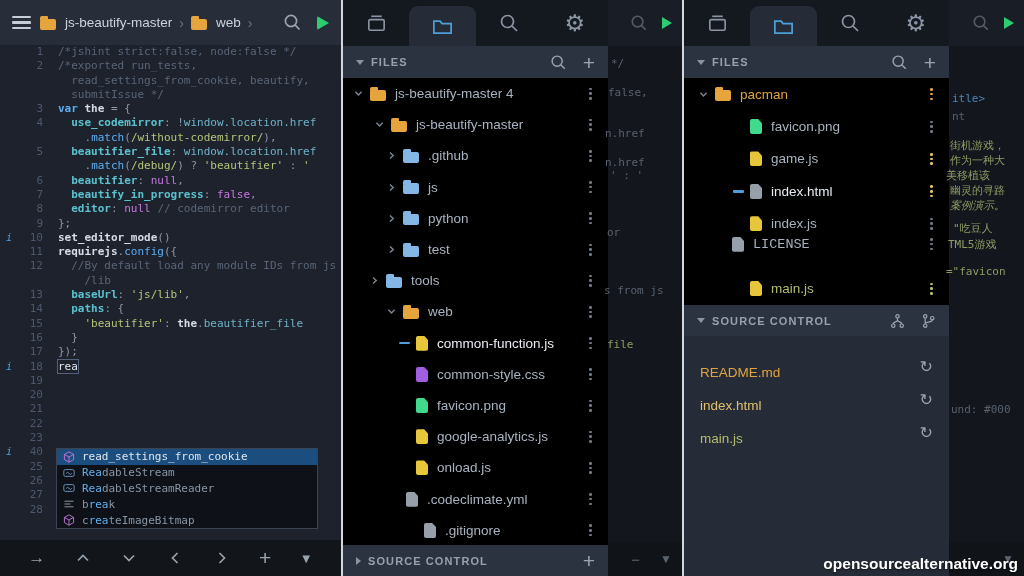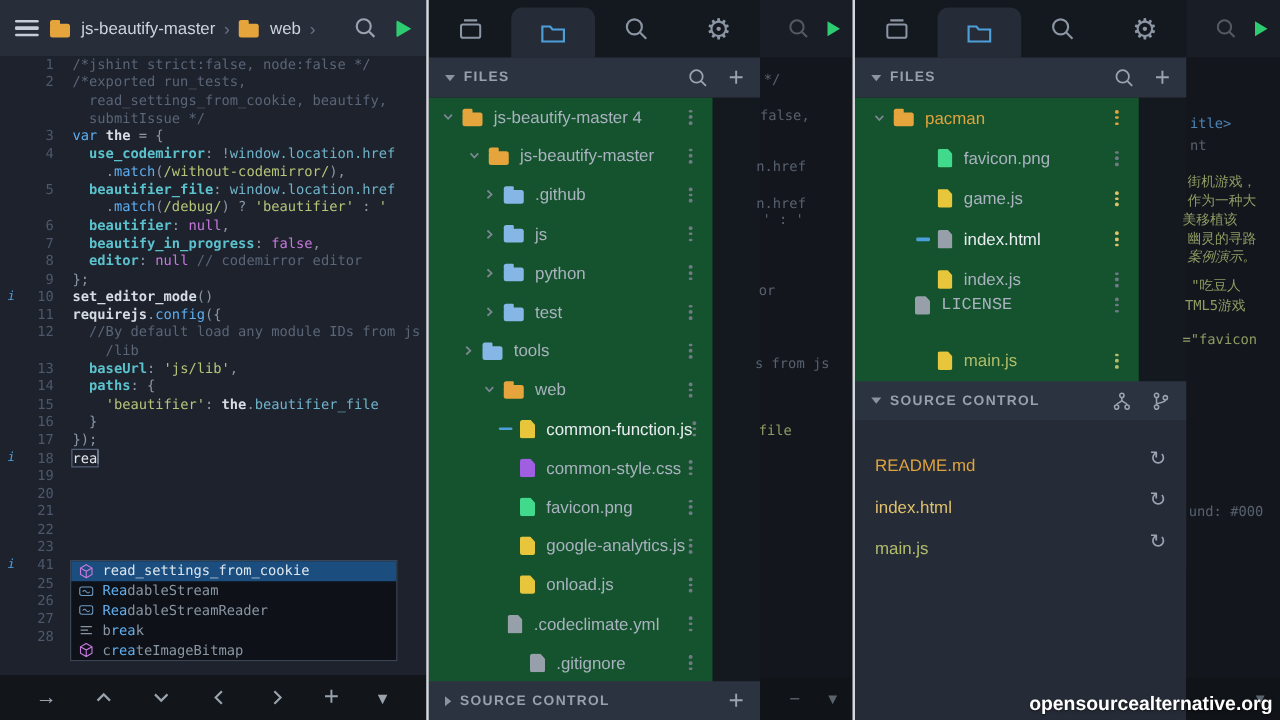--- a/index.html
+++ b/index.html
@@ -29,21 +29,21 @@
   .play-tri { width:0; height:0; border-left:12px solid #2ecc71; border-top:7px solid transparent;
     border-bottom:7px solid transparent; border-radius:2px; margin-left:6px; }
 
   .code-area { position:absolute; left:0; top:45px; right:0; bottom:36px; background:#1d222c;
     font-family:"DejaVu Sans Mono", monospace; font-size:11px; }
   .code-row { display:flex; height:14.3px; line-height:14.3px; white-space:pre; }
   .gut { width:52px; flex:0 0 auto; display:flex; }
   .ginfo { width:14px; padding-left:6px; color:#4da0e0; font-style:italic; font-size:10px; }
   .lnum { flex:1; text-align:right; padding-right:9px; color:#4d586c; }
   .ctext { padding-left:6px; color:#aab3c0; }
-  .s-cm{color:#5a6577;} .s-kw{color:#5caef2;font-weight:normal;} .s-kw2{color:#c678dd;}
+  .s-cm{color:#5a6577;} .s-kw{color:#5caef2;font-weight:bold;} .s-kw2{color:#c678dd;}
   .s-id{color:#d6dce4;font-weight:bold;} .s-prop{color:#5bc2cd;font-weight:bold;}
   .s-mem{color:#6fb3c9;} .s-fn{color:#5caef2;} .s-str{color:#b6c478;}
   .s-atom{color:#c678dd;} .s-pn{color:#8b96a6;} .s-op{color:#5caef2;} .s-plain{color:#aab3c0;}
   .s-typed{color:#e2e7ee; outline:1px solid #55617a;}
   .cursor { display:inline-block; width:1.5px; height:11px; background:#e8ecf2; vertical-align:-1px; }
 
   .dropdown { position:absolute; left:56px; top:403px; width:262px; background:#0e1218;
     border:1px solid #3a4452; z-index:20; }
   .dd-item { display:flex; align-items:center; height:15.8px; padding:0 6px; gap:7px;
     font-family:"DejaVu Sans Mono", monospace; font-size:11px; color:#8a95a3; cursor:pointer; }
@@ -68,21 +68,21 @@
 
   .sec-hd { position:absolute; left:0; width:265px; height:32px; background:#2c3340;
     display:flex; align-items:center; padding:0 13px; gap:7px; z-index:5; }
   .sec-hd .lbl { font-size:11px; letter-spacing:1.1px; color:#97a1ae; font-weight:bold; }
   .tri { width:0; height:0; }
   .tri-down { border-left:4.5px solid transparent; border-right:4.5px solid transparent; border-top:5px solid #8a93a1; }
   .tri-right { border-top:4.5px solid transparent; border-bottom:4.5px solid transparent; border-left:5px solid #8a93a1; }
   .sec-icons { margin-left:auto; display:flex; align-items:center; gap:16px; color:#9aa4b1; }
   .plus { font-size:21px; font-weight:300; line-height:1; cursor:pointer; }
 
-  .tree { position:absolute; left:0; top:78px; width:227px; bottom:0; background:#14532d; overflow:hidden; }
+  .tree { position:absolute; left:0; top:78px; width:265px; bottom:0; background:#000000; overflow:hidden; }
   .trow { position:absolute; left:0; width:100%; display:flex; align-items:center; cursor:pointer; }
   .chev-slot { width:17px; flex:0 0 auto; display:flex; align-items:center; }
   .dashm { width:11px; height:2.5px; background:#4d9fd9; border-radius:1px; }
   .fico { width:12px; height:15px; flex:0 0 auto; margin-right:9px;
     clip-path:polygon(0 0,68% 0,100% 28%,100% 100%,0 100%); border-radius:2px; }
   .fi-js{background:#e7c63c;} .fi-css{background:#a05fe0;} .fi-img{background:#41d98c;} .fi-plain{background:#97a0aa;}
   .tree .fold { margin-right:9px; }
   .tlabel { font-size:13.5px; color:#a9b2bf; white-space:nowrap; }
   .tl-active { color:#e8ecf1; } .tl-orange { color:#e0a43e; } .tl-green { color:#b2bd6b; } .tl-yellow { color:#e0c06d; }
   .dots { margin-left:auto; margin-right:16px; display:flex; flex-direction:column; gap:2.2px; cursor:pointer; }
@@ -155,21 +155,21 @@
           <div class="code-row"><div class="gut"><span class="ginfo"></span><span class="lnum">14</span></div><span class="ctext"><span class="s-plain">  </span><span class="s-prop">paths</span><span class="s-pn">: {</span></span></div>
           <div class="code-row"><div class="gut"><span class="ginfo"></span><span class="lnum">15</span></div><span class="ctext"><span class="s-plain">    </span><span class="s-str">'beautifier'</span><span class="s-pn">: </span><span class="s-id">the</span><span class="s-pn">.</span><span class="s-mem">beautifier_file</span></span></div>
           <div class="code-row"><div class="gut"><span class="ginfo"></span><span class="lnum">16</span></div><span class="ctext"><span class="s-pn">  }</span></span></div>
           <div class="code-row"><div class="gut"><span class="ginfo"></span><span class="lnum">17</span></div><span class="ctext"><span class="s-pn">});</span></span></div>
           <div class="code-row"><div class="gut"><span class="ginfo">i</span><span class="lnum">18</span></div><span class="ctext"><span class="s-typed">rea</span><span class="cursor"></span></span></div>
           <div class="code-row"><div class="gut"><span class="ginfo"></span><span class="lnum">19</span></div><span class="ctext"></span></div>
           <div class="code-row"><div class="gut"><span class="ginfo"></span><span class="lnum">20</span></div><span class="ctext"></span></div>
           <div class="code-row"><div class="gut"><span class="ginfo"></span><span class="lnum">21</span></div><span class="ctext"></span></div>
           <div class="code-row"><div class="gut"><span class="ginfo"></span><span class="lnum">22</span></div><span class="ctext"></span></div>
           <div class="code-row"><div class="gut"><span class="ginfo"></span><span class="lnum">23</span></div><span class="ctext"></span></div>
-          <div class="code-row"><div class="gut"><span class="ginfo">i</span><span class="lnum">41</span></div><span class="ctext"></span></div>
+          <div class="code-row"><div class="gut"><span class="ginfo">i</span><span class="lnum">40</span></div><span class="ctext"></span></div>
           <div class="code-row"><div class="gut"><span class="ginfo"></span><span class="lnum">25</span></div><span class="ctext"></span></div>
           <div class="code-row"><div class="gut"><span class="ginfo"></span><span class="lnum">26</span></div><span class="ctext"><span class="s-kw">function</span><span class="s-plain"> </span><span class="s-id">any</span><span class="s-pn">(</span><span class="s-id">a</span><span class="s-pn">, </span><span class="s-id">b</span><span class="s-pn">) {</span></span></div>
           <div class="code-row"><div class="gut"><span class="ginfo"></span><span class="lnum">27</span></div><span class="ctext"><span class="s-plain">  </span><span class="s-kw2">return</span><span class="s-plain"> </span><span class="s-id">a</span><span class="s-pn"> </span><span class="s-op">||</span><span class="s-pn"> </span><span class="s-id">b</span><span class="s-pn">;</span></span></div>
           <div class="code-row"><div class="gut"><span class="ginfo"></span><span class="lnum">28</span></div><span class="ctext"><span class="s-pn">}</span></span></div>
         </div>
       <div class="dropdown" id="dropdown">
           <div class="dd-item sel">
             <span class="dd-ic">
               <svg width="12" height="12" viewBox="0 0 12 12">
                 <path d="M6 0.8 L10.6 3.4 V8.6 L6 11.2 L1.4 8.6 V3.4 Z M1.4 3.4 L6 6 L10.6 3.4 M6 6 V11.2" fill="none" stroke="#c678dd" stroke-width="0.9"></path>

